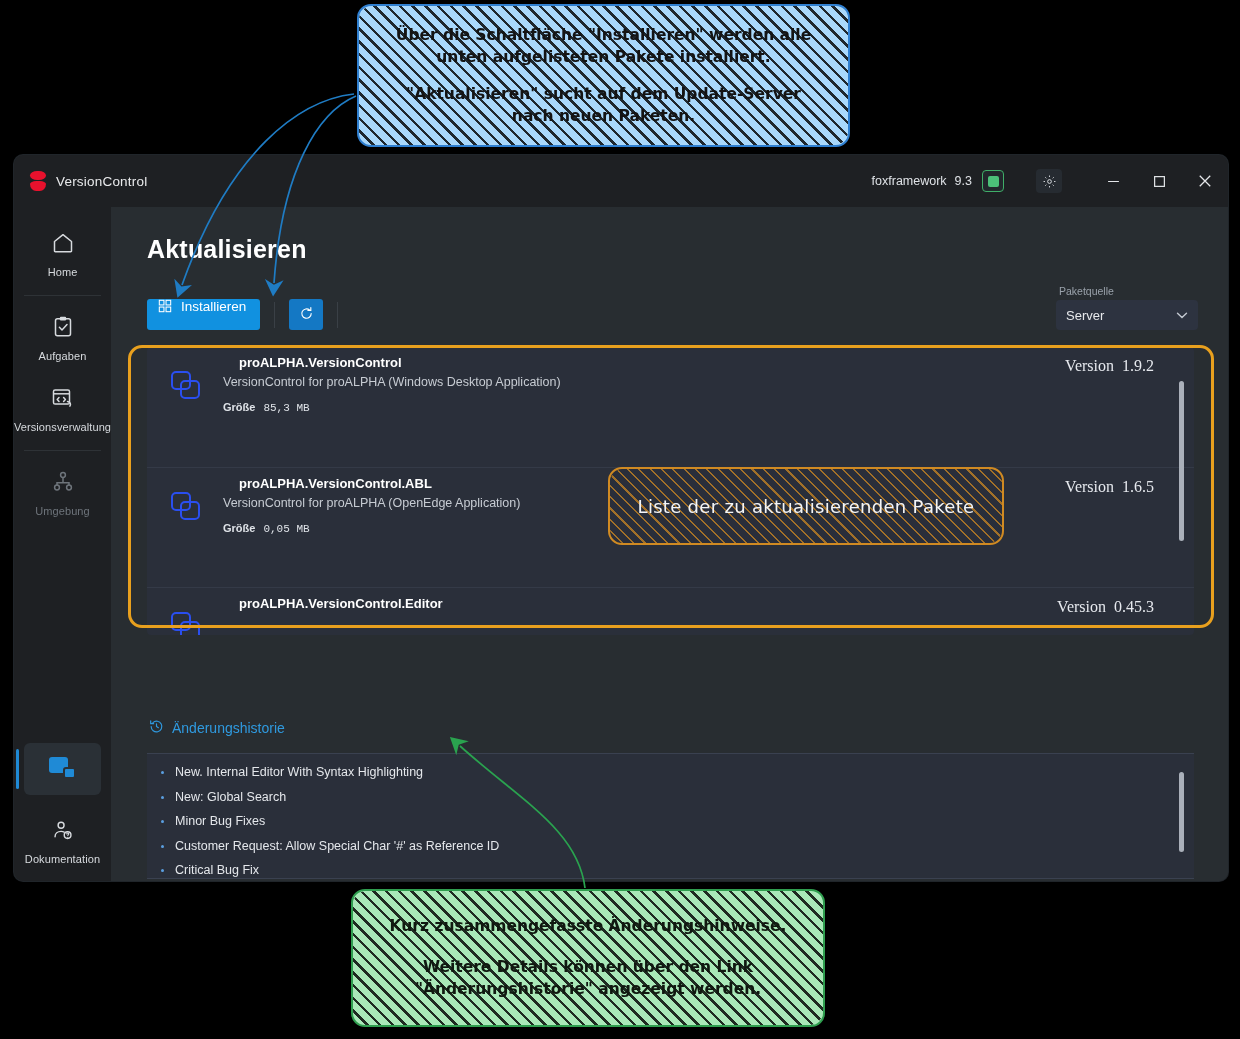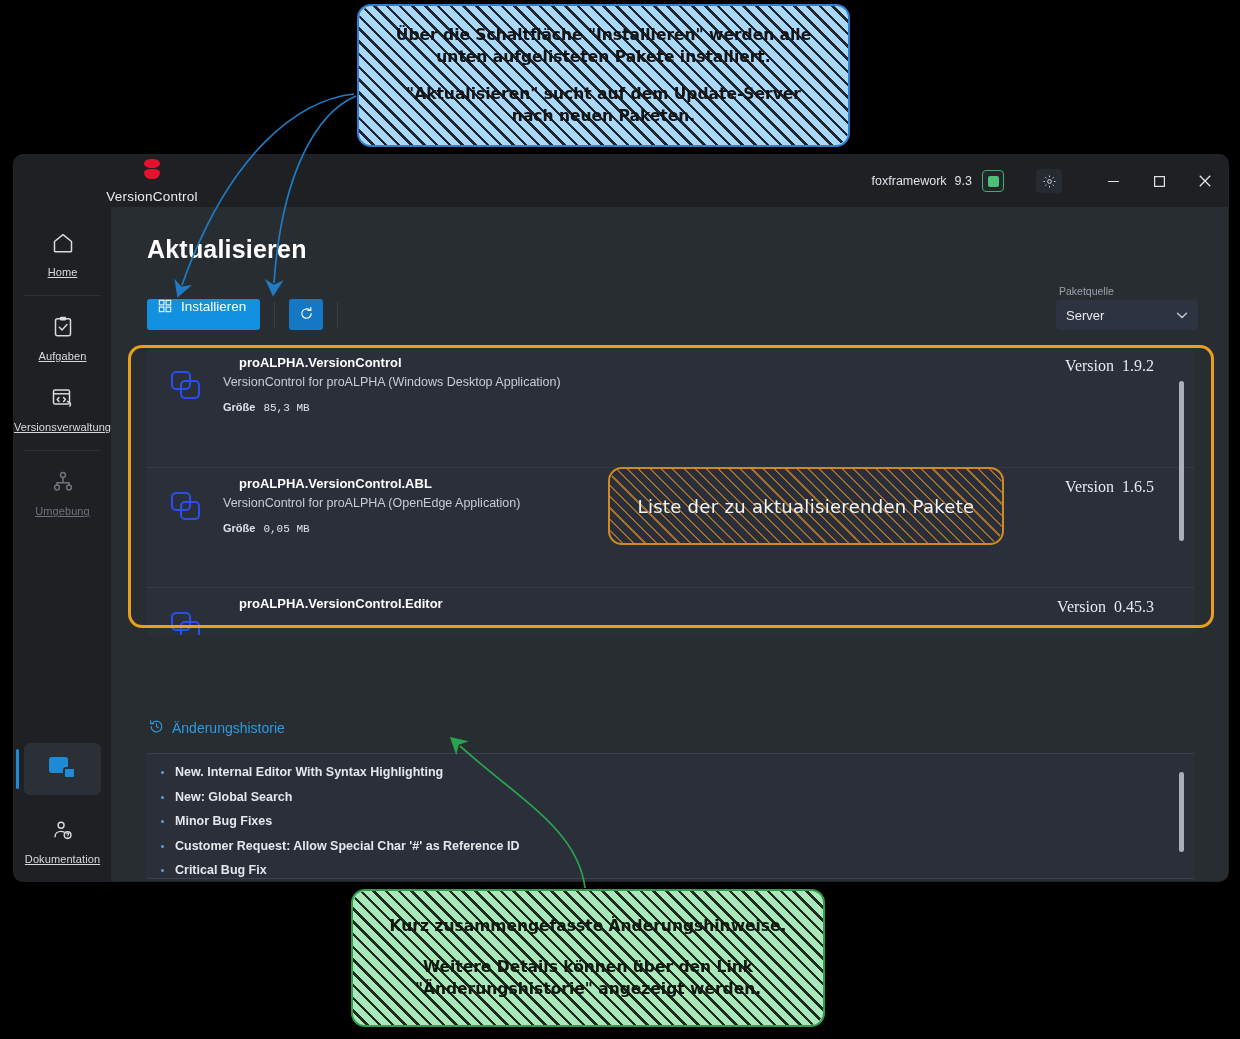--- a/index.html
+++ b/index.html
@@ -18,21 +18,21 @@
     background: #282d31;
     border-radius: 9px;
     overflow: hidden;
     box-shadow: 0 0 0 1px #20252a;
   }
   .titlebar {
     position: absolute; left:0; top:0; width:100%; height: 52px;
     background: #1e2023;
     display: flex; align-items: center;
   }
-  .brand { display: flex; align-items: center; gap: 10px; padding-left: 16px; width: 260px; flex-direction: column; }
+  .brand { display: flex; align-items: center; gap: 10px; padding-left: 16px; width: 260px; }
   .brand-logo { width: 16px; height: 20px; position: relative; }
   .brand-logo .b1, .brand-logo .b2 {
     position: absolute; left: 0; width: 16px; background: #e8112d; border-radius: 8px/5px;
   }
   .brand-logo .b1 { top: 0; height: 9px; }
   .brand-logo .b2 { top: 10px; height: 10px; border-radius: 8px 8px 8px 8px/4px 4px 9px 9px; }
   .brand-name { color: #e9eaec; font-size: 13.5px; letter-spacing: .2px; }
 
   .tb-right { margin-left: auto; display: flex; align-items: center; height: 52px; }
   .tb-product { color: #dfe2e6; font-size: 12.5px; margin-right: 8px; }
@@ -51,21 +51,21 @@
     color: #e5e7ea;
   }
 
   
   .sidebar {
     position: absolute; left: 0; top: 52px; width: 97px; height: 674px;
     background: #1e2023;
   }
   .nav-item {
     width: 97px; padding: 10px 2px 8px; display:flex; flex-direction:column;
-    align-items:center; gap: 7px; color: #d7dade; text-decoration: underline;
+    align-items:center; gap: 7px; color: #d7dade;
   }
   .nav-item .lbl { font-size: 11px; line-height: 1.1; text-align:center; letter-spacing: .1px;}
   .nav-item.dim { color: #6e747b; }
   .nav-sep { height:1px; background: #2e3236; margin: 9px 10px; }
   .nav-spacer { height: 1px; }
 
   .nav-bottom { position: absolute; left: 0; bottom: 8px; width: 97px; }
   .nav-active {
     position: relative; margin: 0 10px 14px 10px; height: 52px; border-radius: 6px;
     background: #2a3036; display:flex; align-items:center; justify-content:center;
@@ -125,21 +125,21 @@
   
   .chg-link {
     position:absolute; left: 38px; top: 512px; display:flex; align-items:center; gap: 8px;
     color:#2f9ae0; font-size: 14px; cursor:pointer;
   }
   .chg-panel {
     position:absolute; left: 36px; top: 546px; width: 1047px; height: 126px;
     background: #2a2f3a; border-top:1px solid #3a4150; border-bottom:1px solid #3a4150;
     overflow: hidden;
   }
-  .chg-item { position:relative; padding: 0 0 0 28px; height: 24.5px; line-height: 24.5px; font-size: 12.5px; color:#e4e7eb;font-weight:bold; }
+  .chg-item { position:relative; padding: 0 0 0 28px; height: 24.5px; line-height: 24.5px; font-size: 12.5px; color:#e4e7eb; }
   .chg-item::before { content:""; position:absolute; left: 14px; top: 11px; width: 3px; height: 3px; background:#5b9fe0; border-radius:50%; }
   .chg-list { padding-top: 6px; }
   .chg-scroll { position:absolute; right: 10px; top: 18px; width: 5px; height: 80px; background:#aab0ba; border-radius:3px; }
 
   
   .callout {
     position: absolute;
     border-radius: 14px;
     display:flex; flex-direction: column; align-items:center; justify-content:center;
     text-align:center; font-family: "DejaVu Sans", sans-serif;

